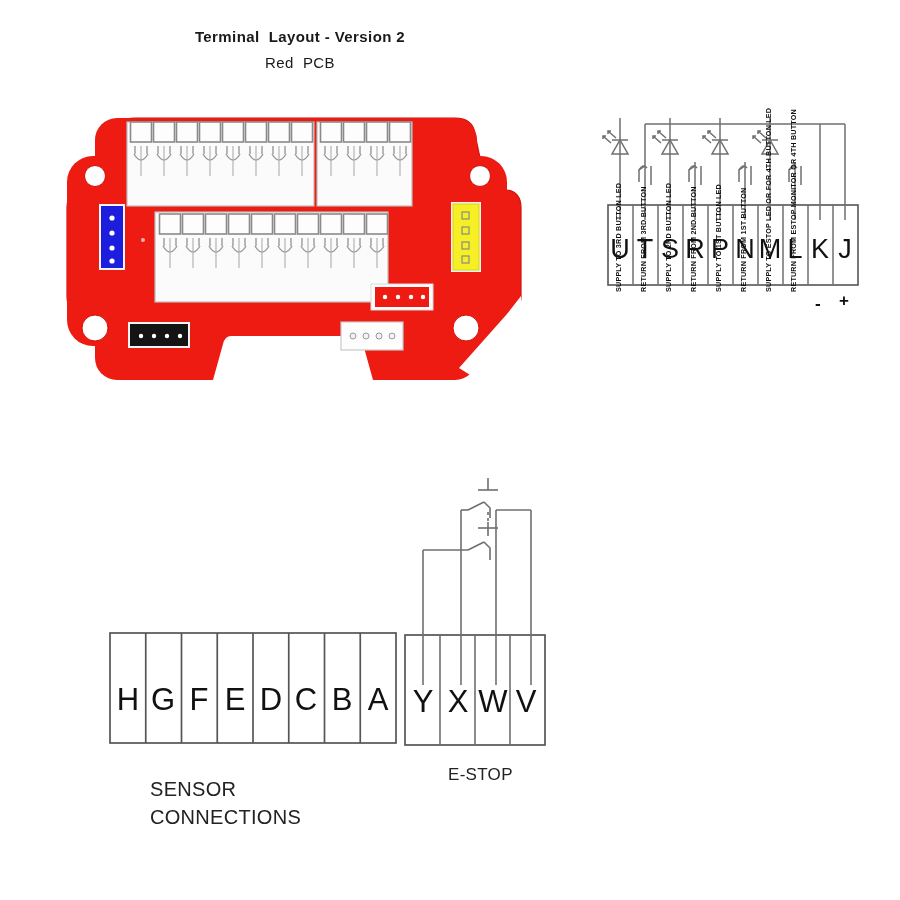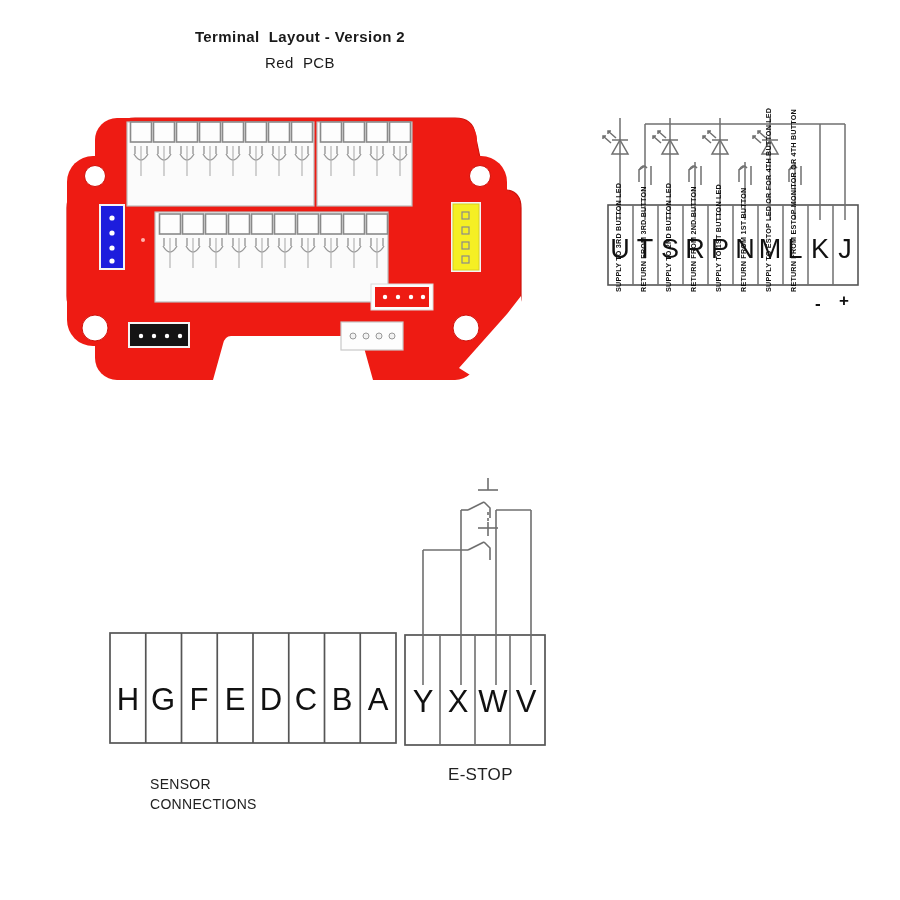--- a/index.html
+++ b/index.html
@@ -76,21 +76,21 @@
   #sensor-wrap { left: 105px; top: 625px; width: 310px; height: 210px; }
   .sensor-letter {
     font-size: 31px;
     fill: #111;
     font-family: "Liberation Sans", sans-serif;
     text-anchor: middle;
   }
   #sensor-caption {
     position: absolute;
     left: 45px; top: 150px;
-    font-size: 14px;
+    font-size: 20px;
     color: #222;
     line-height: 1.4;
     letter-spacing: 0.3px;
   }
 
   
   #estop-wrap { left: 398px; top: 470px; width: 175px; height: 330px; }
   .estop-letter {
     font-size: 31px;
     fill: #111;

